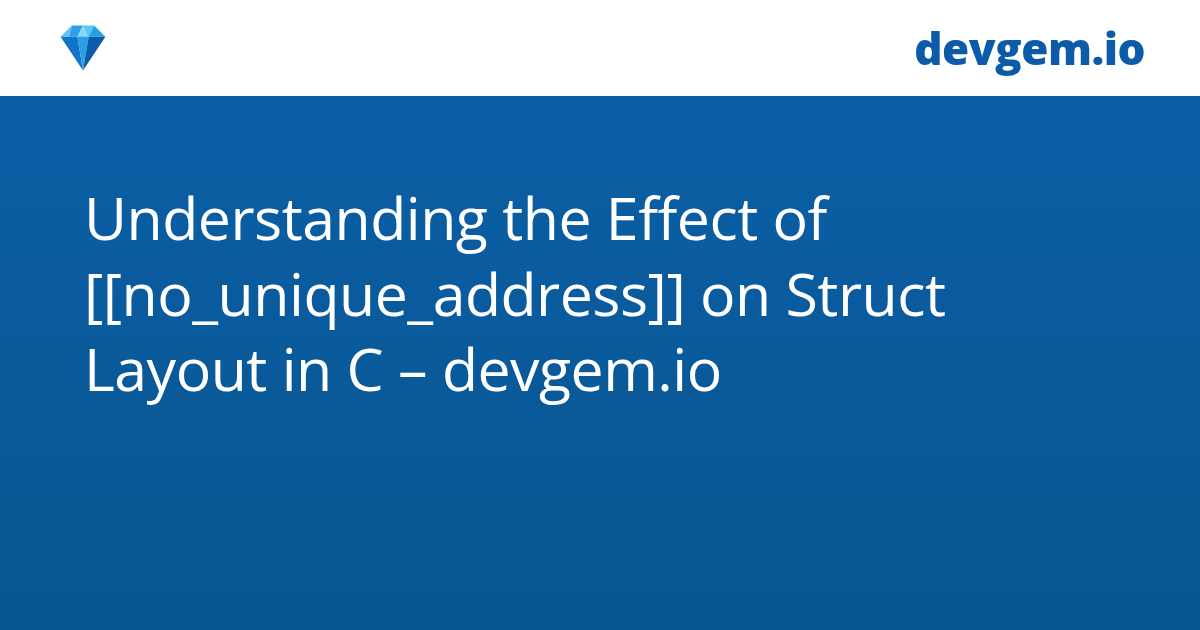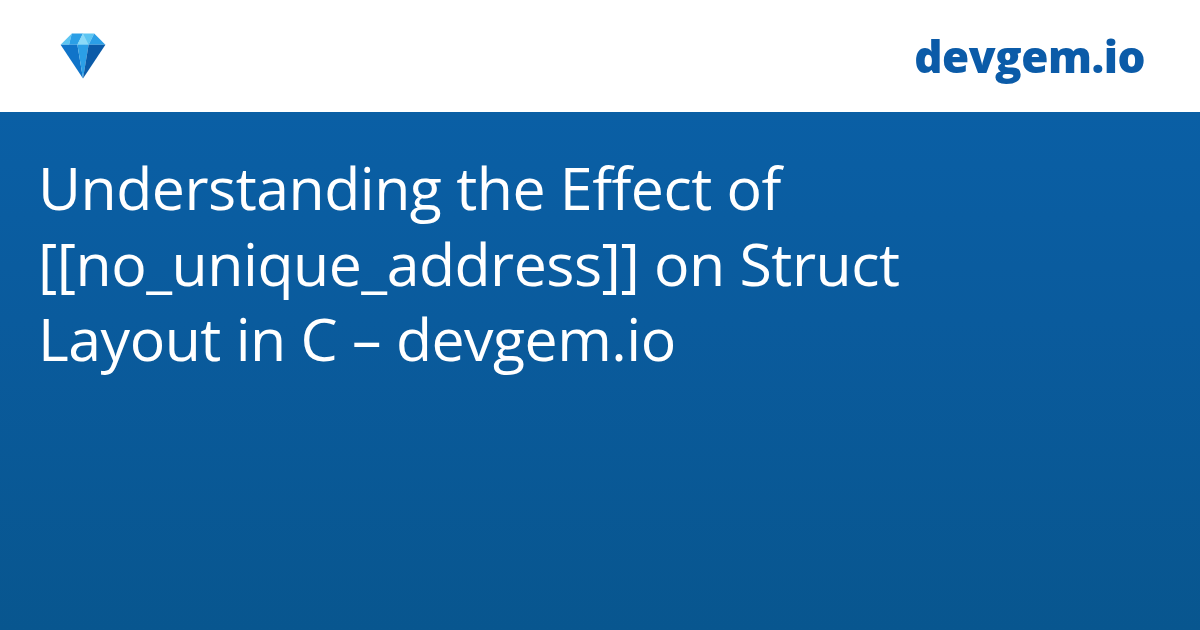--- a/index.html
+++ b/index.html
@@ -9,21 +9,21 @@
     }
     body {
       width: 1200px;
       height: 630px;
       font-family: "Open Sans", "Segoe UI", -apple-system, BlinkMacSystemFont, sans-serif;
       overflow: hidden;
       display: flex;
       flex-direction: column;
     }
     .header {
-      height: 112px;
+      height: 96px;
       display: flex;
       align-items: center;
       justify-content: space-between;
       padding: 0 55px;
       background: #ffffff;
     }
     .logo-icon {
       width: 56px;
       height: 56px;
       display: flex;
@@ -32,21 +32,21 @@
     }
     .site-name {
       color: #0b5ba8;
       font-size: 44px;
       font-weight: 800;
       letter-spacing: -0.5px;
     }
     .hero {
       flex: 1;
       background: linear-gradient(180deg, #0a5fa5 0%, #0a5b9d 40%, #08568f 100%);
-      padding: 38px;
+      padding: 84px;
       display: flex;
       align-items: flex-start;
     }
     .page-title {
       color: #ffffff;
       font-size: 59px;
       font-weight: 400;
       line-height: 1.28;
       letter-spacing: -0.5px;
       max-width: 980px;

